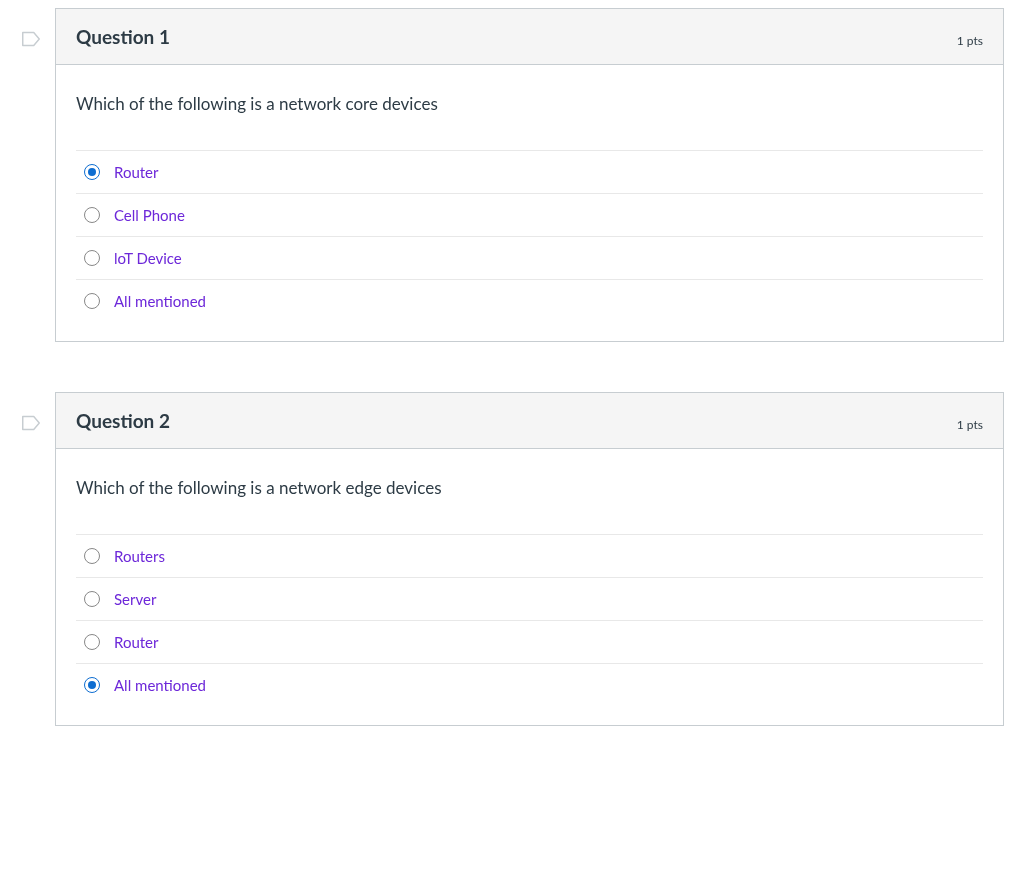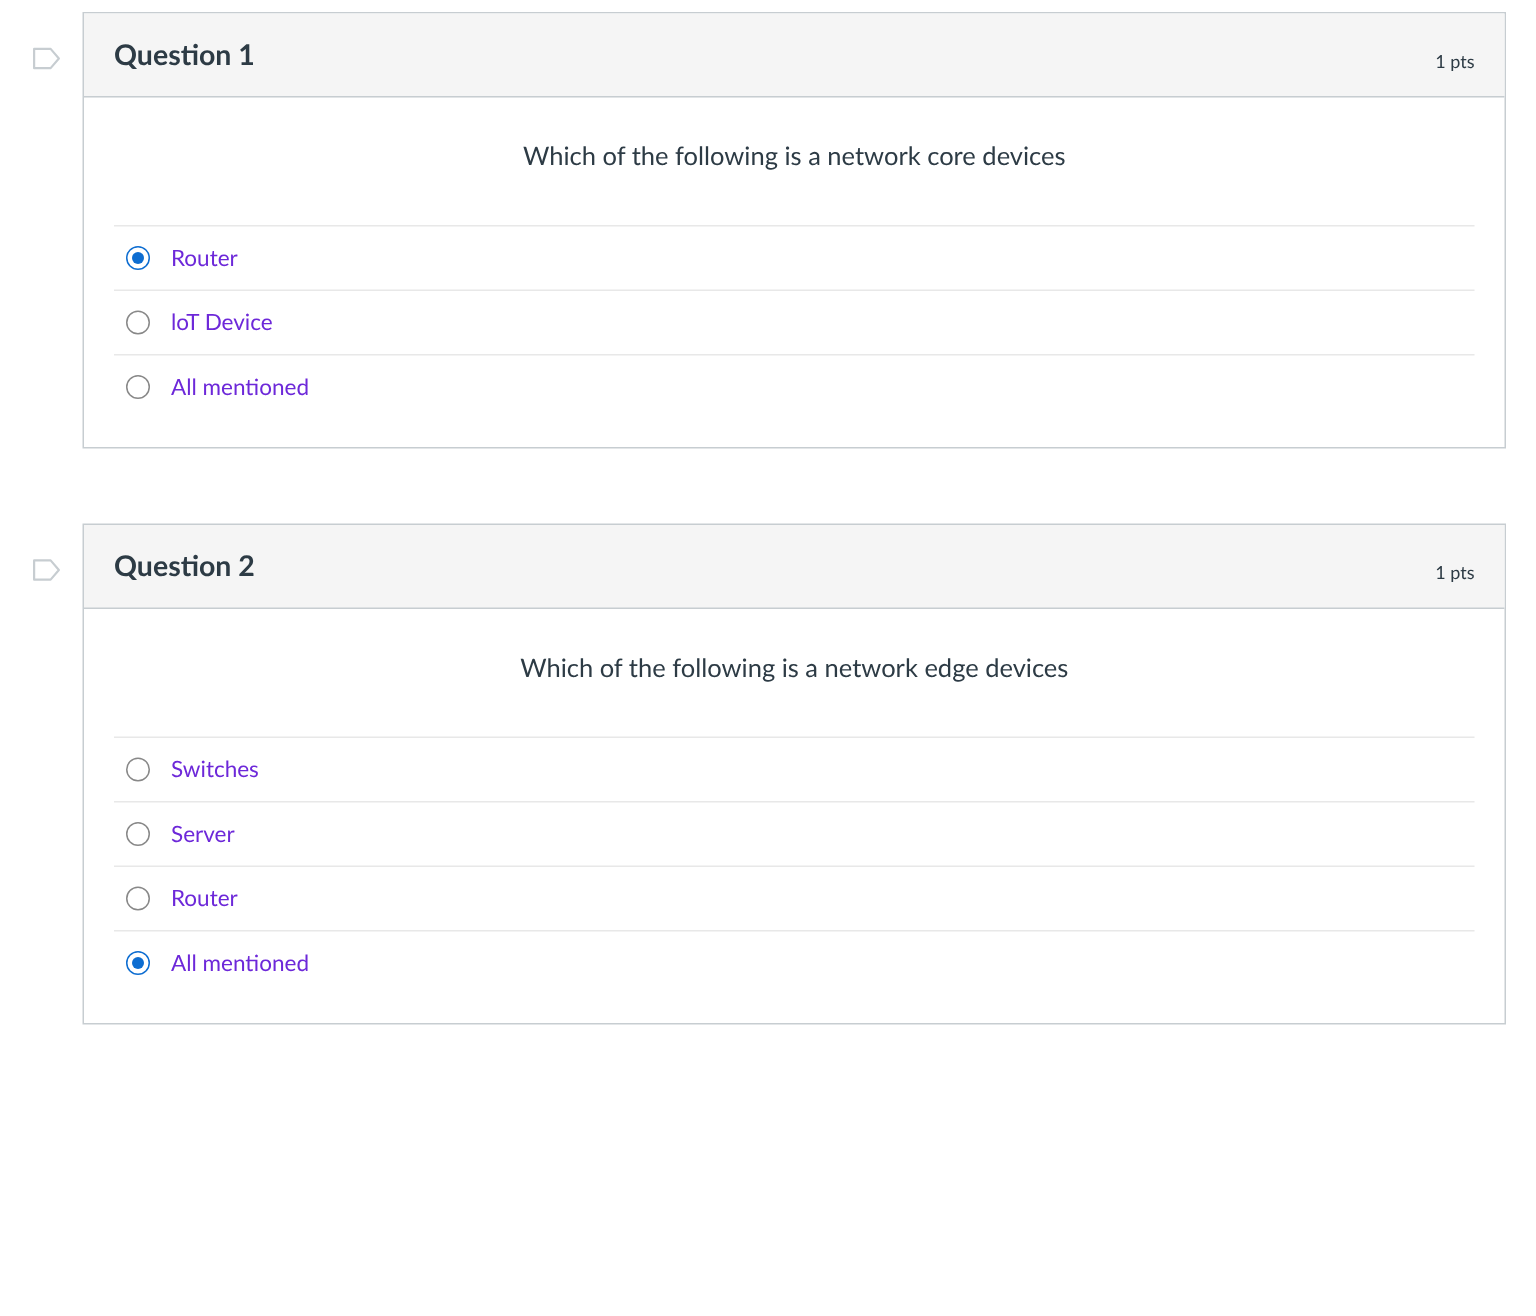--- a/index.html
+++ b/index.html
@@ -44,21 +44,20 @@
       font-size: 19px;
       color: #2d3b45;
     }
     .question-points {
       font-weight: 400;
       font-size: 12px;
       color: #2d3b45;
     }
     .question-body {
       padding: 28px 20px 20px 20px;
-      text-align: center;
     }
     .question-prompt {
       font-size: 17px;
       color: #2d3b45;
       margin-bottom: 36px;
     }
     .answer-row {
       display: flex;
       align-items: center;
       border-top: 1px solid #e8e8e8;
@@ -111,20 +110,24 @@
     </div>
     <div class="question-body">
       <div class="question-prompt">Which of the following is a network core devices</div>
 
       <label class="answer-row">
         <span class="radio checked"></span>
         <span>Router</span>
       </label>
       <label class="answer-row">
         <span class="radio"></span>
+        <span>Cell Phone</span>
+      </label>
+      <label class="answer-row">
+        <span class="radio"></span>
         <span>loT Device</span>
       </label>
       <label class="answer-row">
         <span class="radio"></span>
         <span>All mentioned</span>
       </label>
     </div>
   </div>
 
   <div class="question-block">
@@ -135,21 +138,21 @@
     </span>
     <div class="question-header">
       <span class="question-title">Question 2</span>
       <span class="question-points">1 pts</span>
     </div>
     <div class="question-body">
       <div class="question-prompt">Which of the following is a network edge devices</div>
 
       <label class="answer-row">
         <span class="radio"></span>
-        <span>Switches</span>
+        <span>Routers</span>
       </label>
       <label class="answer-row">
         <span class="radio"></span>
         <span>Server</span>
       </label>
       <label class="answer-row">
         <span class="radio"></span>
         <span>Router</span>
       </label>
       <label class="answer-row">

